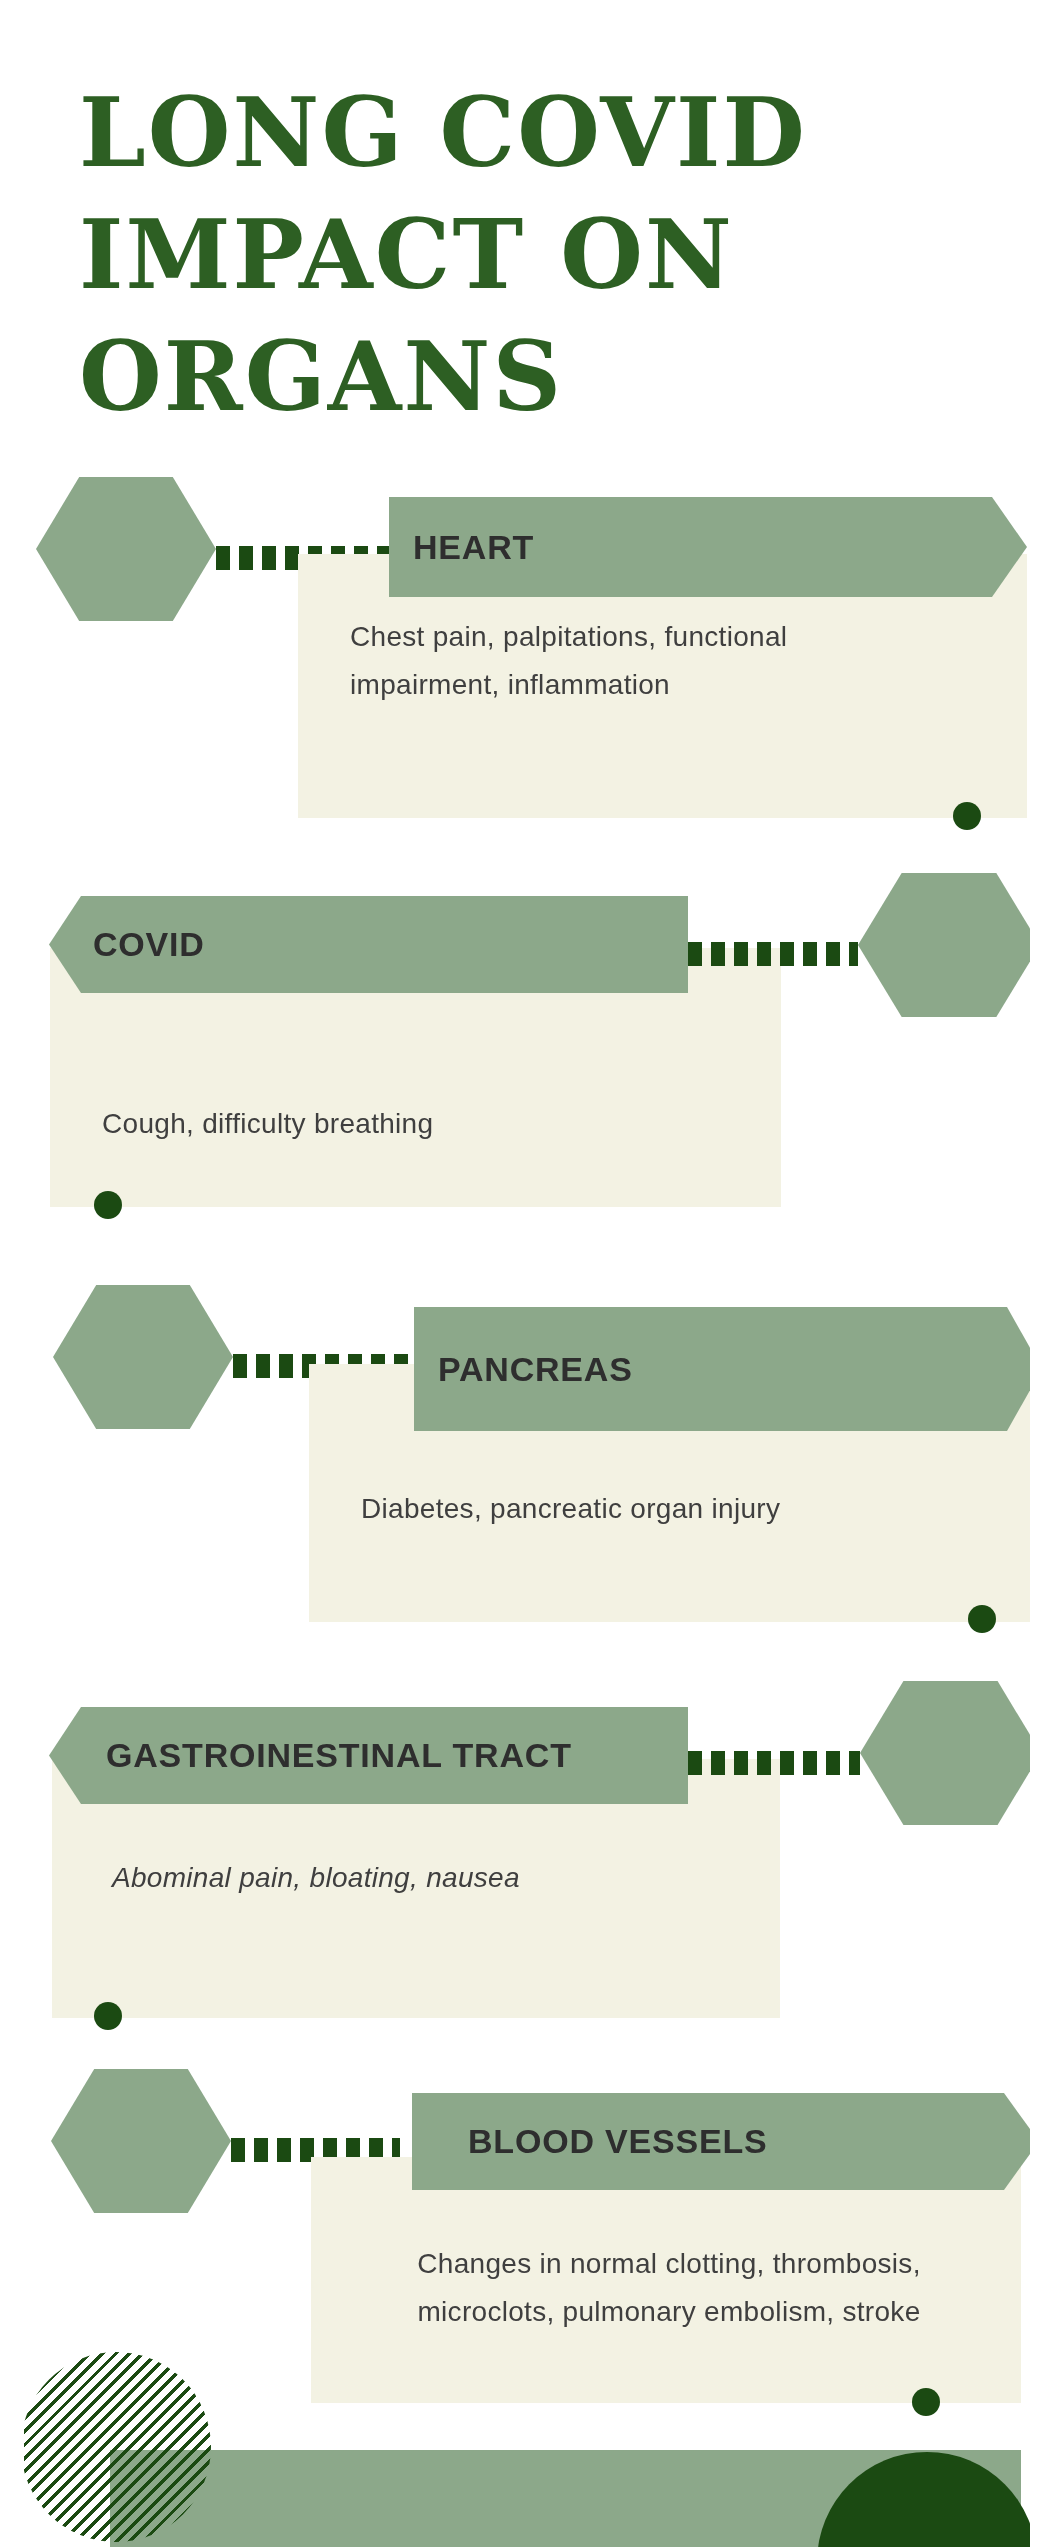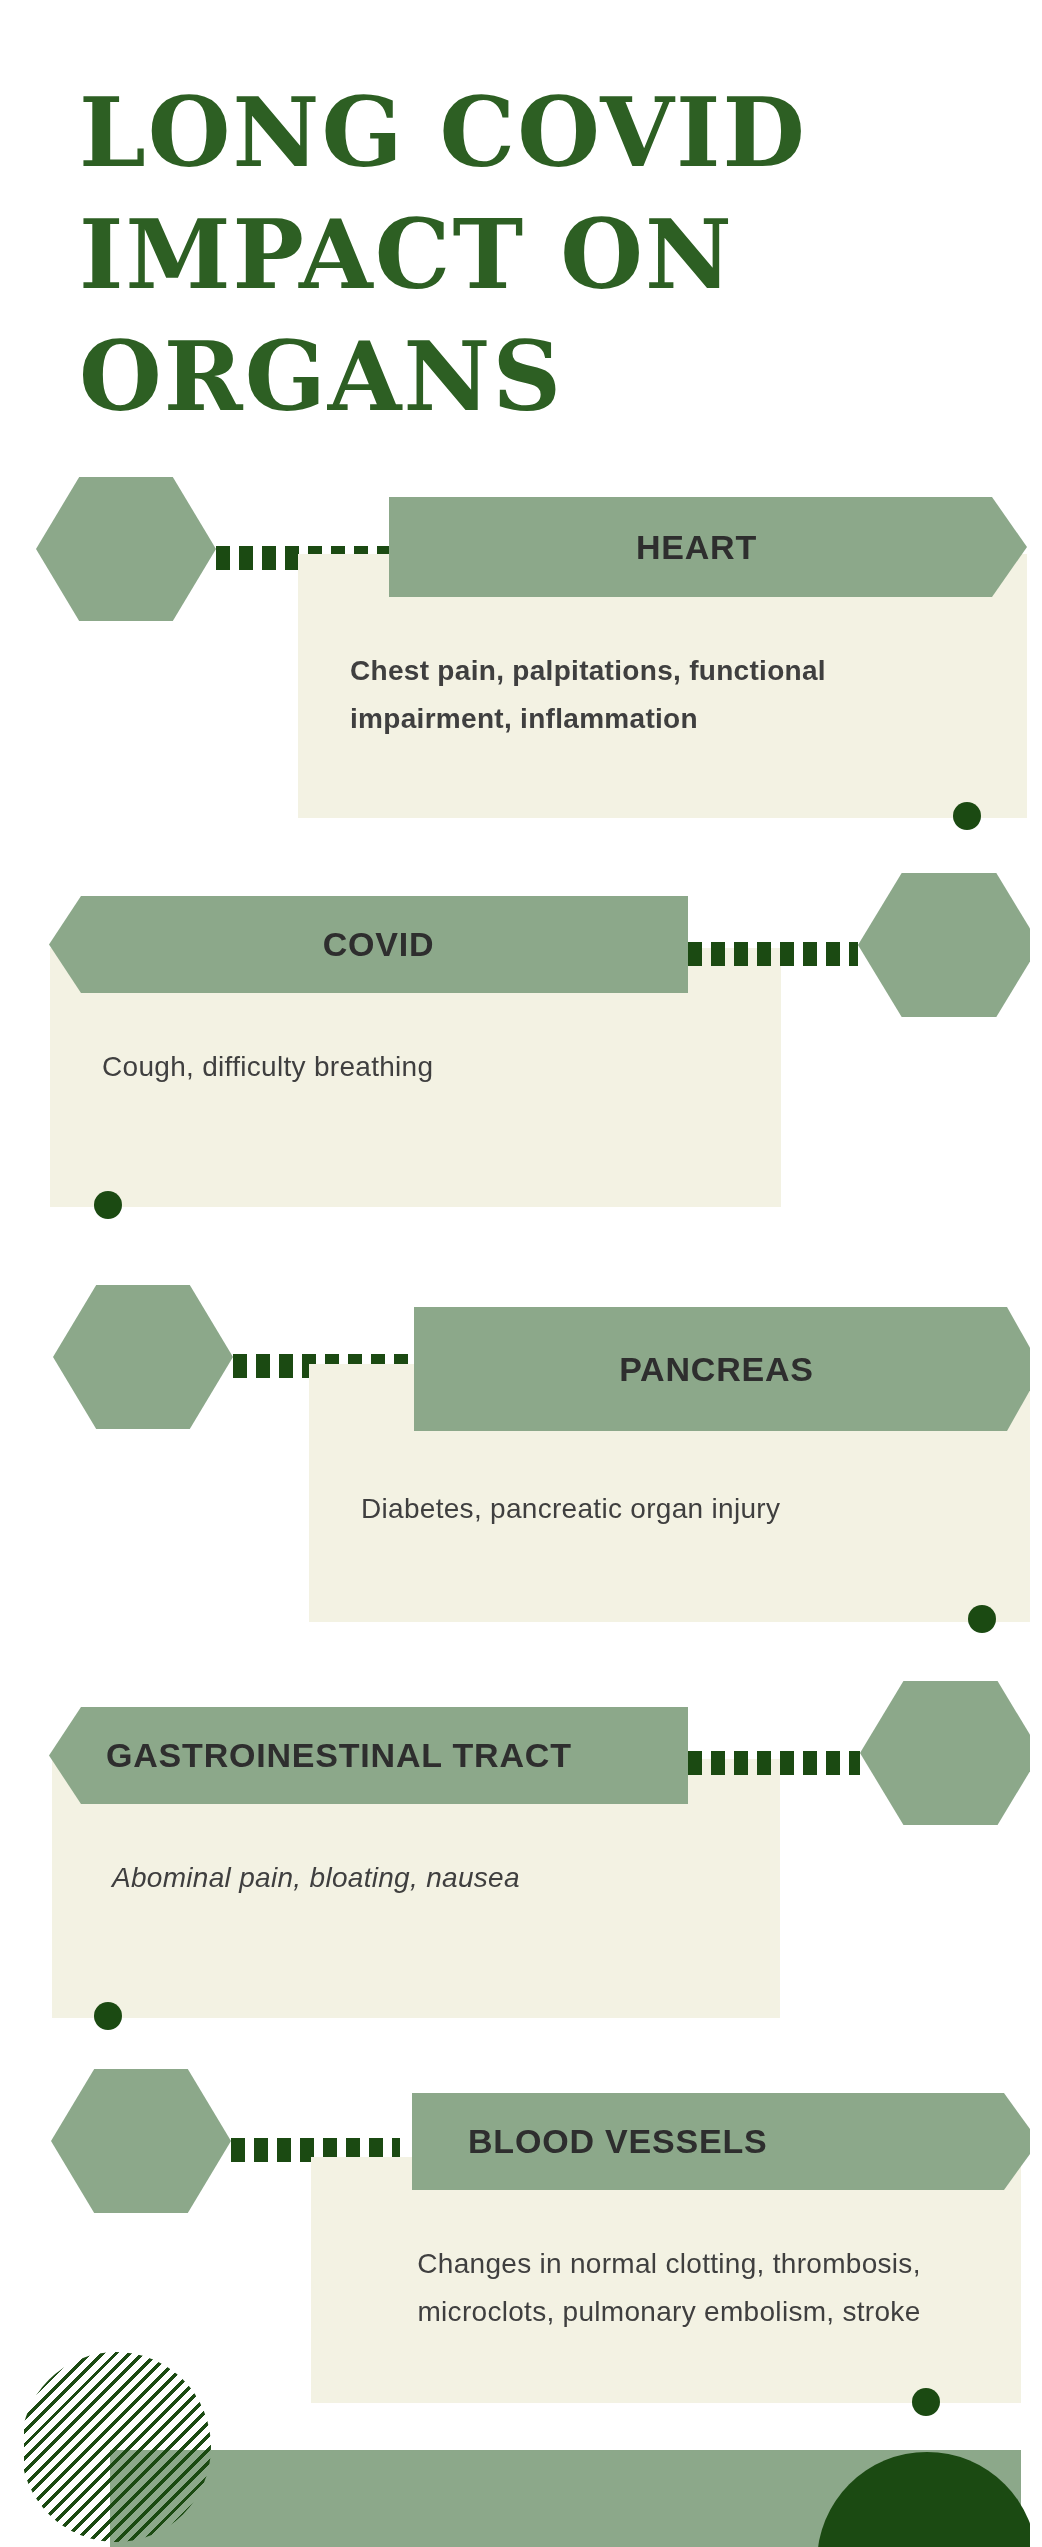--- a/index.html
+++ b/index.html
@@ -53,47 +53,47 @@
     z-index:2;
   }
   .banner.point-right{
     clip-path:polygon(0 0,calc(100% - 35px) 0,100% 50%,calc(100% - 35px) 100%,0 100%);
     padding-right:35px;
   }
   .banner.point-left{
     clip-path:polygon(32px 0,100% 0,100% 100%,32px 100%,0 50%);
     padding-left:32px;
   }
-  .banner.center{justify-content:center;}
+  .banner.center{justify-content:flex-start;}
   .banner.start{justify-content:flex-start;}
   .desc{
     position:absolute;
     font-size:28px;line-height:48px;
     letter-spacing:0.3px;
     color:var(--body-text);
     white-space:pre-line;
     z-index:2;
   }
   .dot{
     position:absolute;width:28px;height:28px;border-radius:50%;
     background:var(--dark);z-index:3;
   }
   
   #hex-heart{left:12px;top:453px;width:180px;height:144px;}
   #dash-heart{left:192px;top:522px;width:173px;}
   #banner-heart{left:365px;top:473px;width:638px;height:100px;}
   #box-heart{left:274px;top:530px;width:729px;height:264px;}
-  #desc-heart{left:314px;top:611px;width:560px;font-weight:bold;}
+  #desc-heart{left:314px;top:577px;width:560px;}
   #dot-heart{left:929px;top:778px;}
   
   #banner-lungs{left:25px;top:872px;width:639px;height:97px;}
   #dash-lungs{left:664px;top:918px;width:170px;}
   #hex-lungs{left:834px;top:849px;width:182px;height:144px;}
   #box-lungs{left:26px;top:924px;width:731px;height:259px;}
-  #desc-lungs{left:66px;top:1007px;width:620px;}
+  #desc-lungs{left:66px;top:1064px;width:620px;}
   #dot-lungs{left:70px;top:1167px;}
   
   #hex-pancreas{left:29px;top:1261px;width:180px;height:144px;}
   #dash-pancreas{left:209px;top:1330px;width:181px;}
   #banner-pancreas{left:390px;top:1283px;width:628px;height:124px;}
   #box-pancreas{left:285px;top:1340px;width:733px;height:258px;}
   #desc-pancreas{left:325px;top:1421px;width:600px;margin-top:28px;}
   #dot-pancreas{left:944px;top:1581px;}
   
   #banner-gastro{left:25px;top:1683px;width:639px;height:97px;padding-left:45px;}

